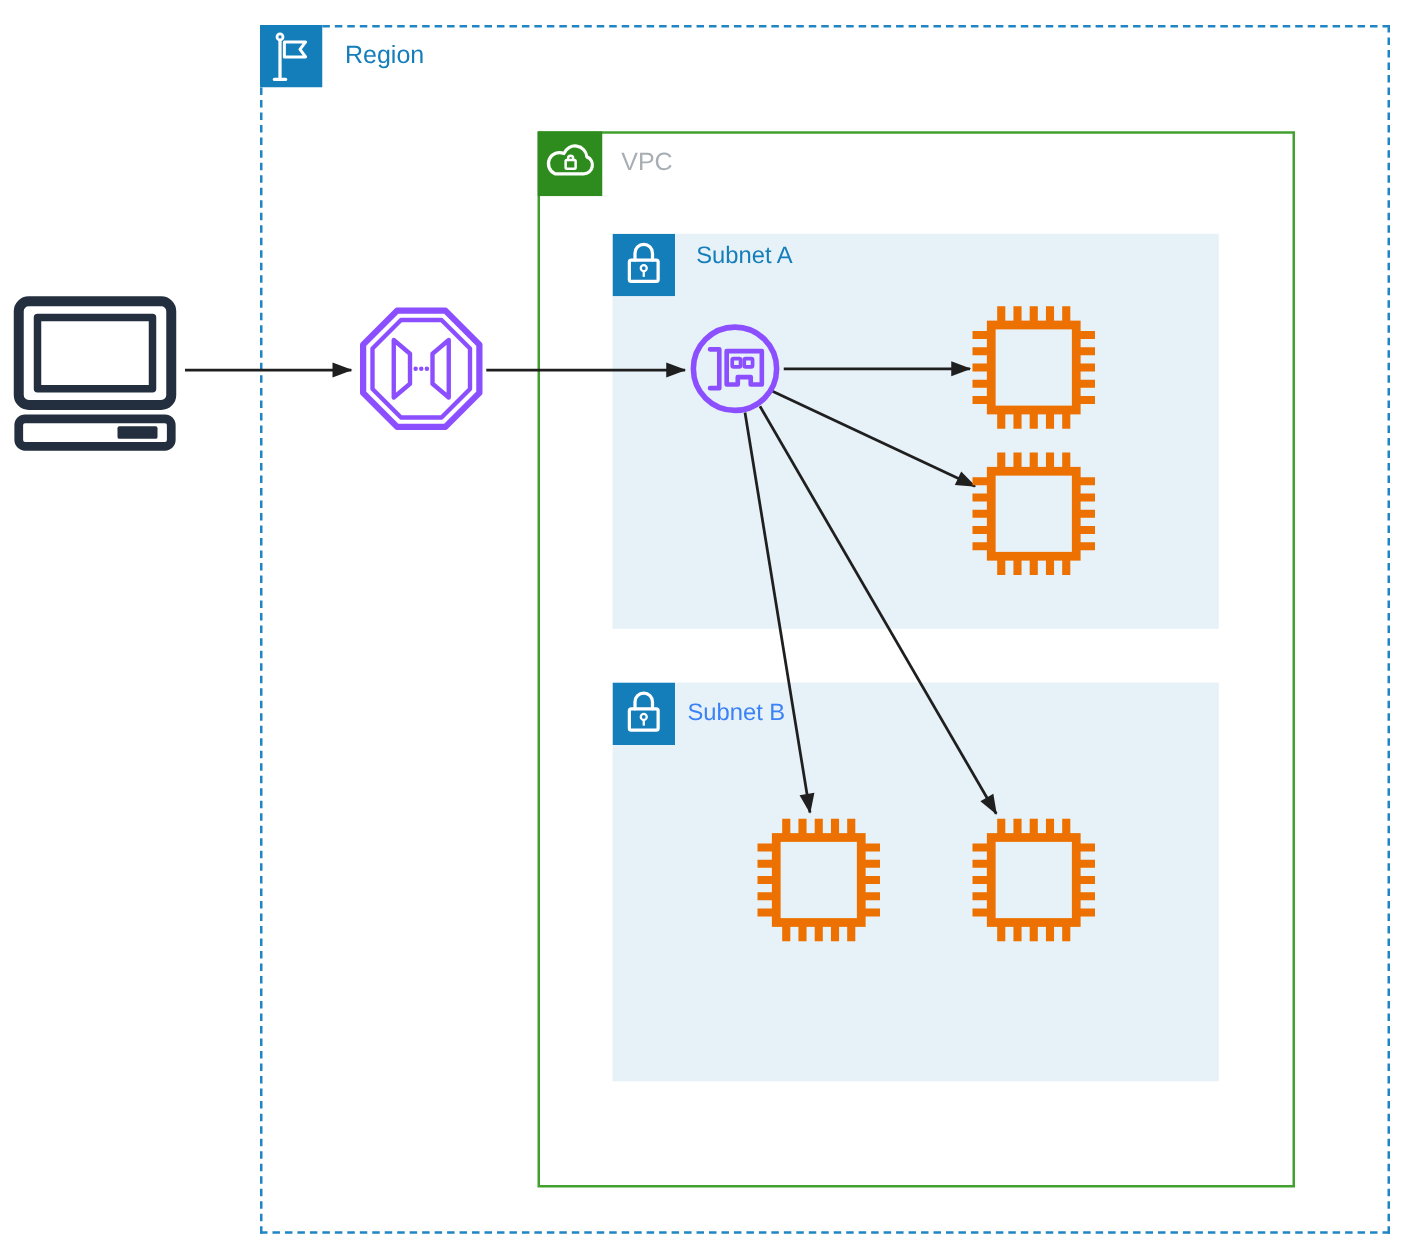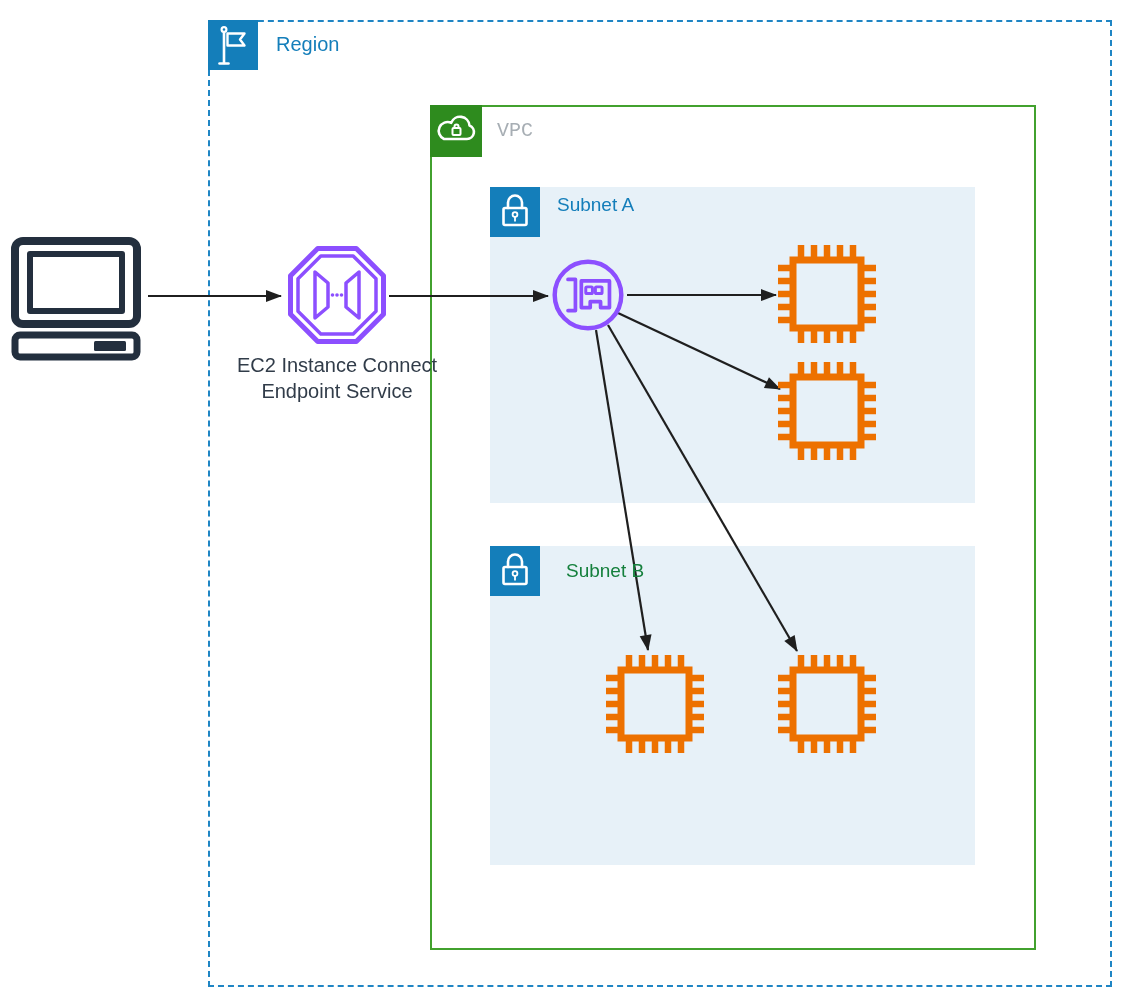--- a/index.html
+++ b/index.html
@@ -18,23 +18,23 @@
   
   .group-icon{position:absolute;display:block;}
   .icon-region{left:208px;top:20px;}
   .icon-vpc{left:430px;top:105px;}
   .icon-subnet-a{left:490px;top:187px;}
   .icon-subnet-b{left:490px;top:546px;}
 
   
   .group-label{position:absolute;font-size:20px;font-weight:400;white-space:nowrap;}
   .region-label{left:276px;top:33px;color:#147EBA;}
-  .vpc-label{left:497px;top:119px;color:#A7AEB4;font-family:Liberation Mono, monospace;}
+  .vpc-label{left:497px;top:119px;color:#A7AEB4;}
   .subnet-a-label{left:557px;top:194px;color:#147EBA;font-size:19px;}
-  .subnet-b-label{left:566px;top:560px;color:#15803d;font-size:19px;}
+  .subnet-b-label{left:550px;top:560px;color:#3b82f6;font-size:19px;}
 
   .endpoint-service-label{position:absolute;left:217px;top:352px;width:240px;
     text-align:center;font-size:20px;line-height:26px;color:#313C49;}
 
   
   .node{position:absolute;}
   .client-computer{left:10px;top:236px;}
   .eic-octagon{left:287px;top:245px;}
   .eni-circle{left:551px;top:258px;}
   .chip-a1{left:775px;top:242px;}
@@ -128,24 +128,20 @@
     <g stroke="#8C4FFF" stroke-linejoin="round" stroke-linecap="round">
       <polygon fill="#ffffff" stroke-width="5" points="30.7,3.5 69.3,3.5 96.5,30.7 96.5,69.3 69.3,96.5 30.7,96.5 3.5,69.3 3.5,30.7"></polygon>
       <polygon fill="none" stroke-width="3.5" points="33.8,11 66.2,11 89,33.8 89,66.2 66.2,89 33.8,89 11,66.2 11,33.8"></polygon>
       <path fill="none" stroke-width="3.5" d="M28,27 L28,73 L41,62 L41,38 Z"></path>
       <path fill="none" stroke-width="3.5" d="M72,27 L72,73 L59,62 L59,38 Z"></path>
     </g>
     <circle cx="45.5" cy="50" r="1.8" fill="#8C4FFF"></circle>
     <circle cx="50" cy="50" r="1.8" fill="#8C4FFF"></circle>
     <circle cx="54.5" cy="50" r="1.8" fill="#8C4FFF"></circle>
   </svg>
-  <div class="endpoint-service-label">
-    <span>EC2 Instance Connect</span><br>
-    <span>Endpoint Service</span>
-  </div>
 
   <svg class="node eni-circle" width="74" height="74" viewBox="0 0 100 100">
     <circle cx="50" cy="50" r="45" fill="#E7F1F8" stroke="#8C4FFF" stroke-width="6"></circle>
     <g stroke="#8C4FFF" fill="none" stroke-linejoin="round" stroke-linecap="round">
       <path d="M23,29 H33 V71 H23" stroke-width="5"></path>
       <path d="M41,31 H79 V67 H67 V59 H53 V67 H41 Z" stroke-width="5"></path>
       <rect x="47" y="39" width="9" height="9" rx="1.5" stroke-width="4"></rect>
       <rect x="60" y="39" width="9" height="9" rx="1.5" stroke-width="4"></rect>
     </g>
   </svg>

